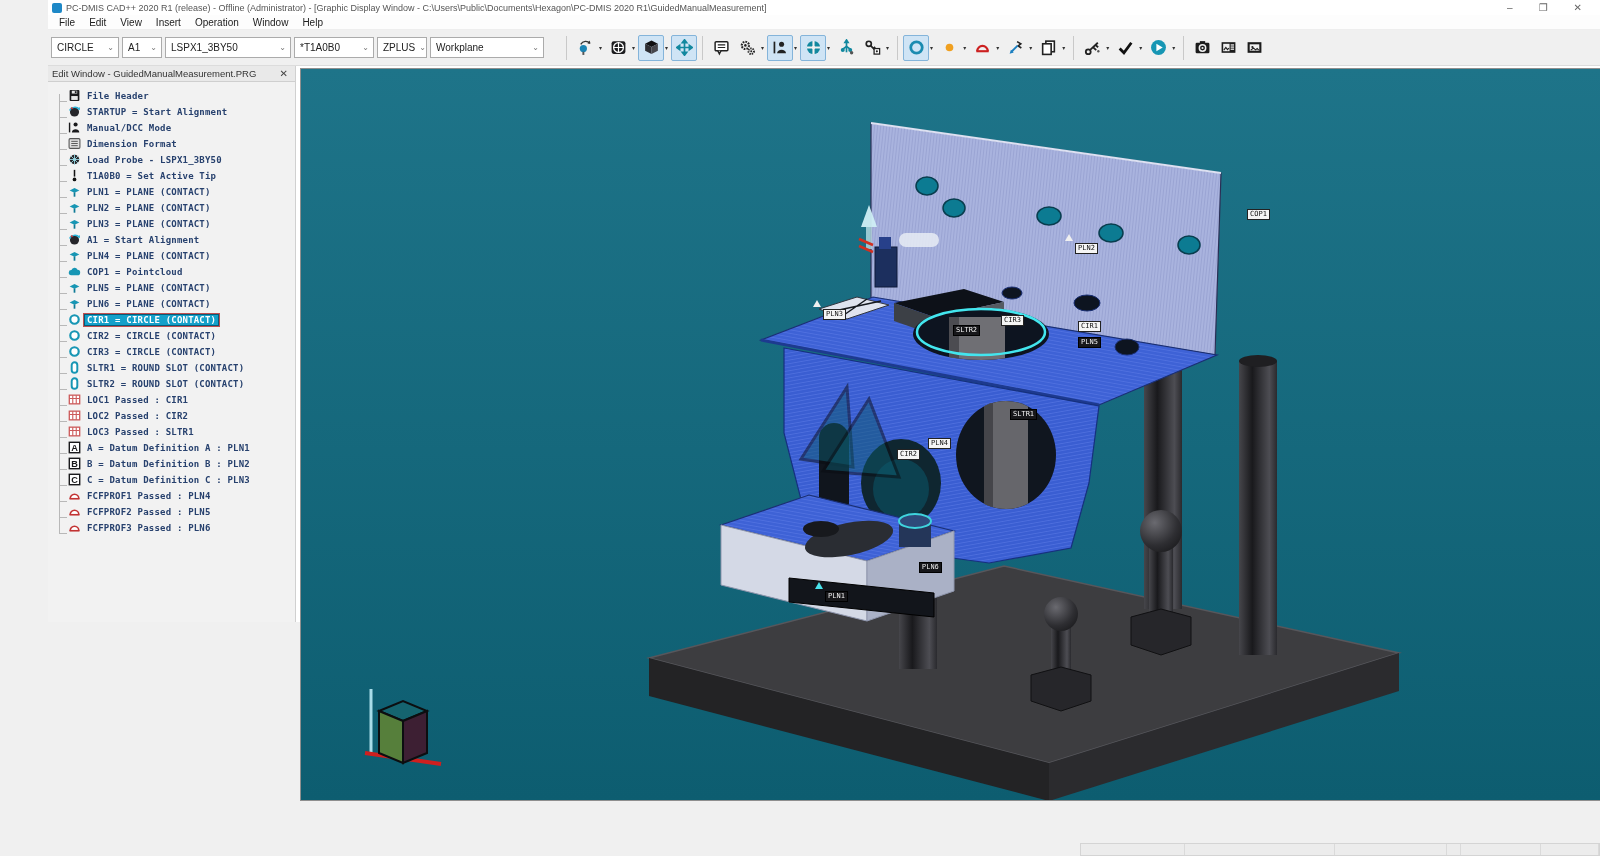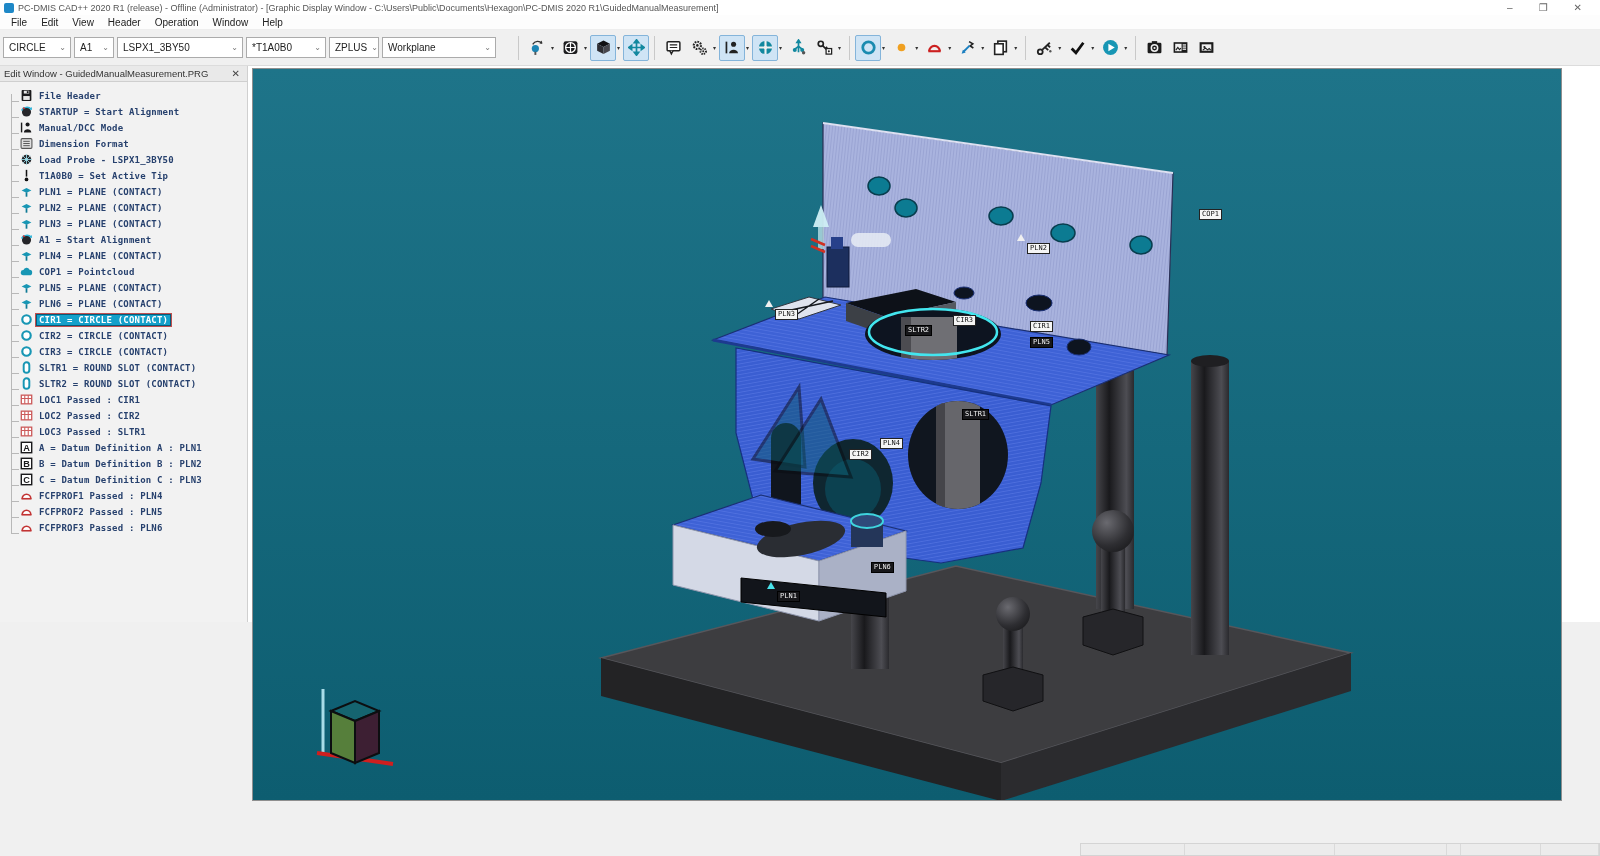--- a/index.html
+++ b/index.html
@@ -1,18 +1,18 @@
 <!DOCTYPE html>
 <html><head>
 <meta charset="utf-8">
 <style>
   html,body{margin:0;padding:0;background:#888;}
   *{box-sizing:border-box;}
   .app{position:relative;width:1600px;height:856px;background:#f0f0f0;overflow:hidden;
-       font-family:"Liberation Sans",sans-serif;-webkit-font-smoothing:antialiased;}
+       font-family:"Liberation Sans",sans-serif;padding-left:48px;-webkit-font-smoothing:antialiased;}
   
   .titlebar{height:15px;background:#ffffff;display:flex;align-items:center;padding:0 4px;font-size:9px;color:#555;}
   .app-icon{width:10px;height:10px;background:#1e88c7;border-radius:2px;margin-right:4px;flex:none;}
   .title-text{white-space:nowrap;overflow:hidden;}
   .win-controls{margin-left:auto;display:flex;gap:26px;padding-right:14px;color:#666;font-size:10px;line-height:10px;}
   .win-controls span{cursor:default;}
   
   .menubar{height:15px;background:#fdfdfd;display:flex;align-items:center;padding-left:4px;font-size:10px;color:#222;border-bottom:1px solid #eee;}
   .menu-item{padding:0 7px;}
   
@@ -67,21 +67,21 @@
       <span>–</span>
       <span>❐</span>
       <span>✕</span>
     </div>
   </div>
 
   <div class="menubar" id="menubar">
       <div class="menu-item">File</div>
       <div class="menu-item">Edit</div>
       <div class="menu-item">View</div>
-      <div class="menu-item">Header</div>
+      <div class="menu-item">Insert</div>
       <div class="menu-item">Operation</div>
       <div class="menu-item">Window</div>
       <div class="menu-item">Help</div>
     </div>
 
   <div class="toolbar">
     <div id="combos" style="display:flex;align-items:center;">
         <div class="combo" style="width: 68px;">
           <span>CIRCLE</span>
           <span class="chev">⌄</span>

